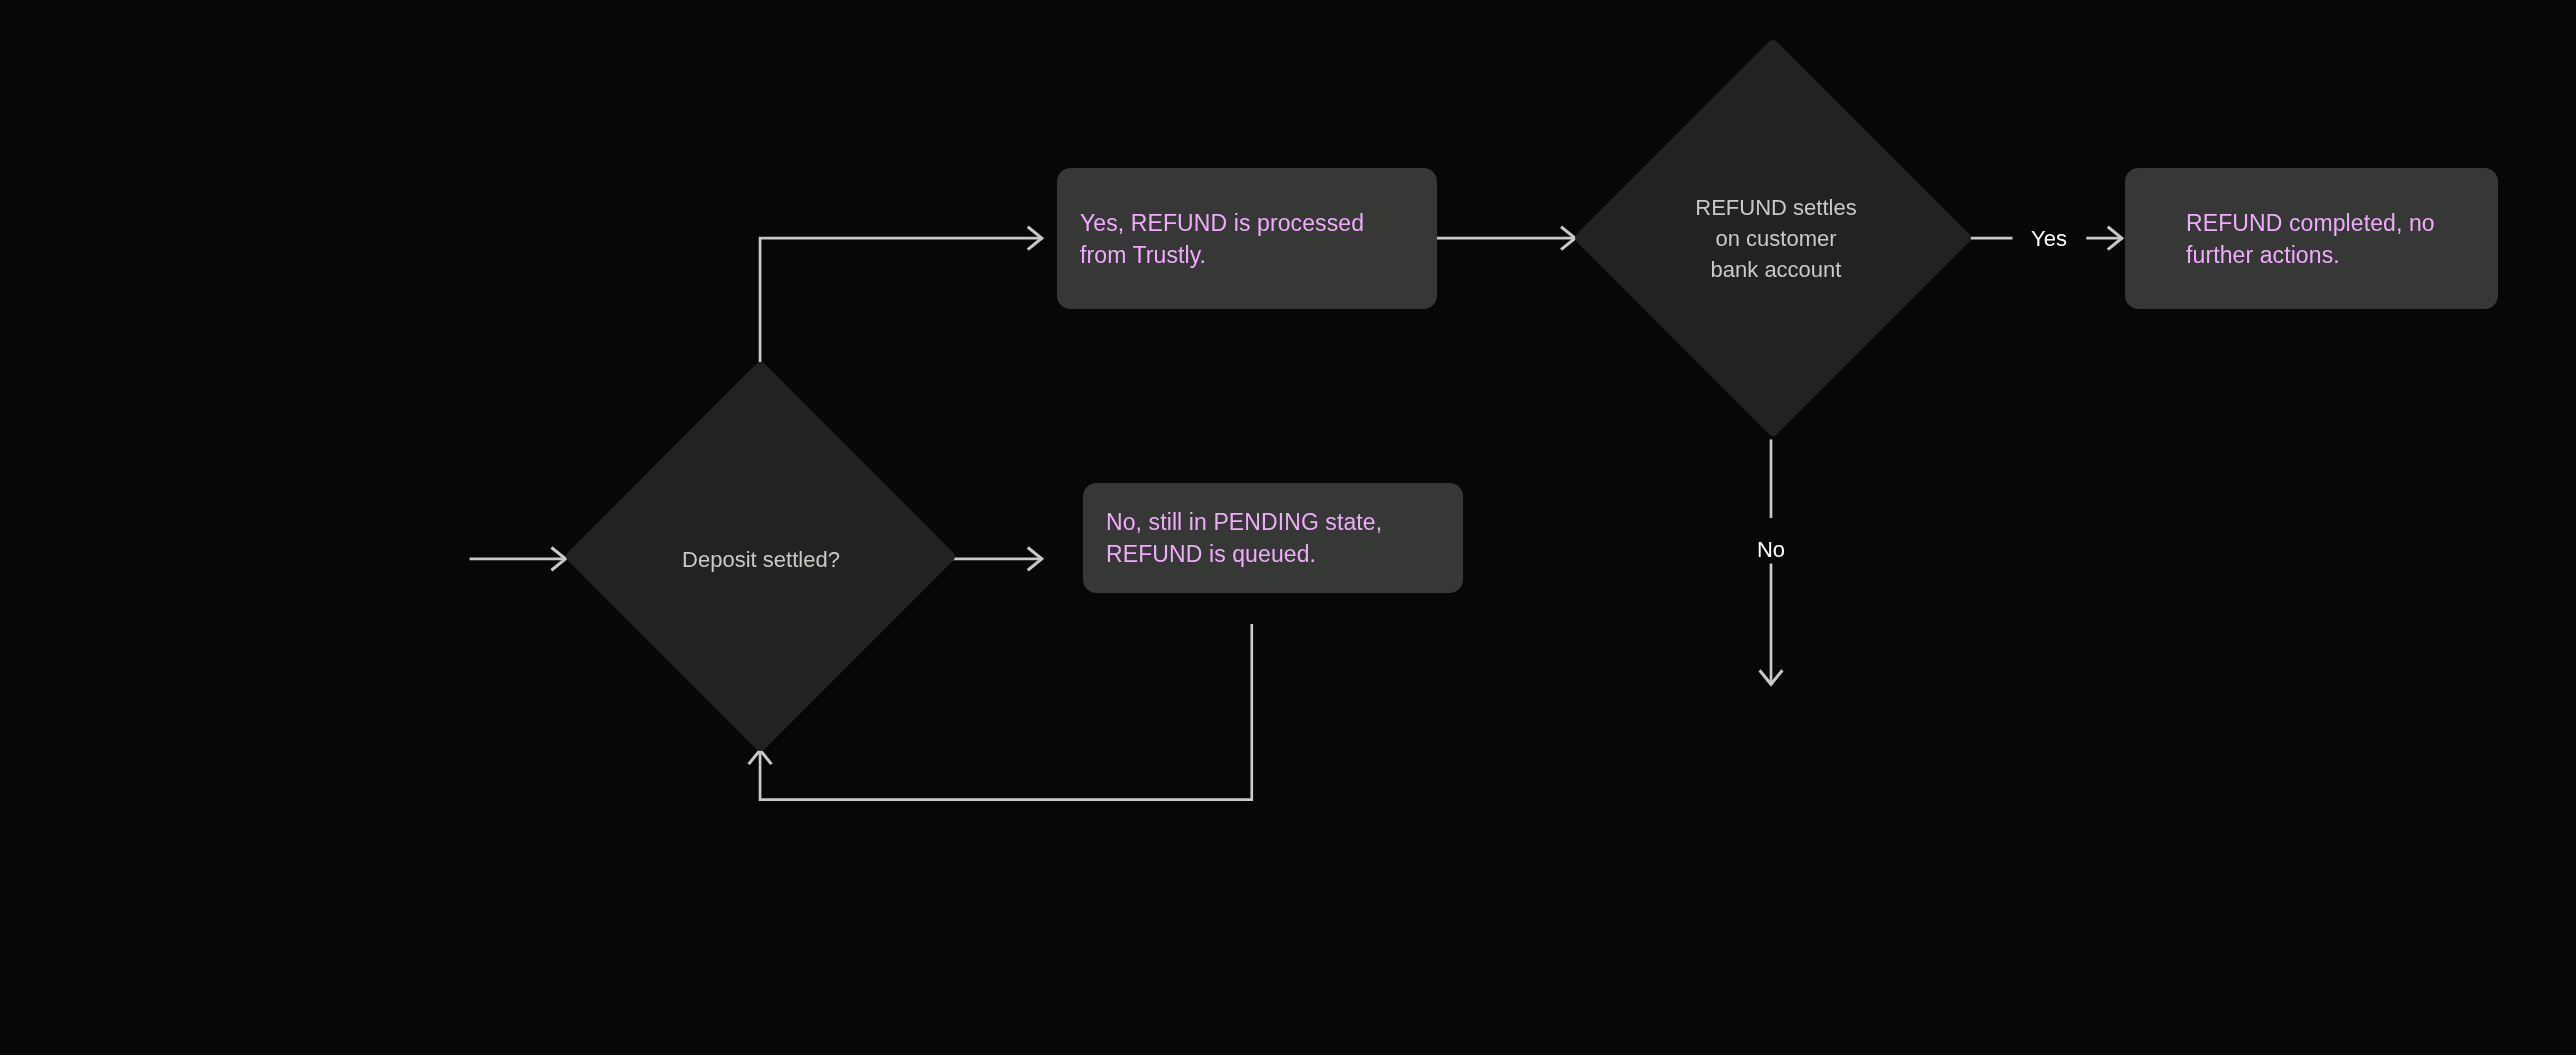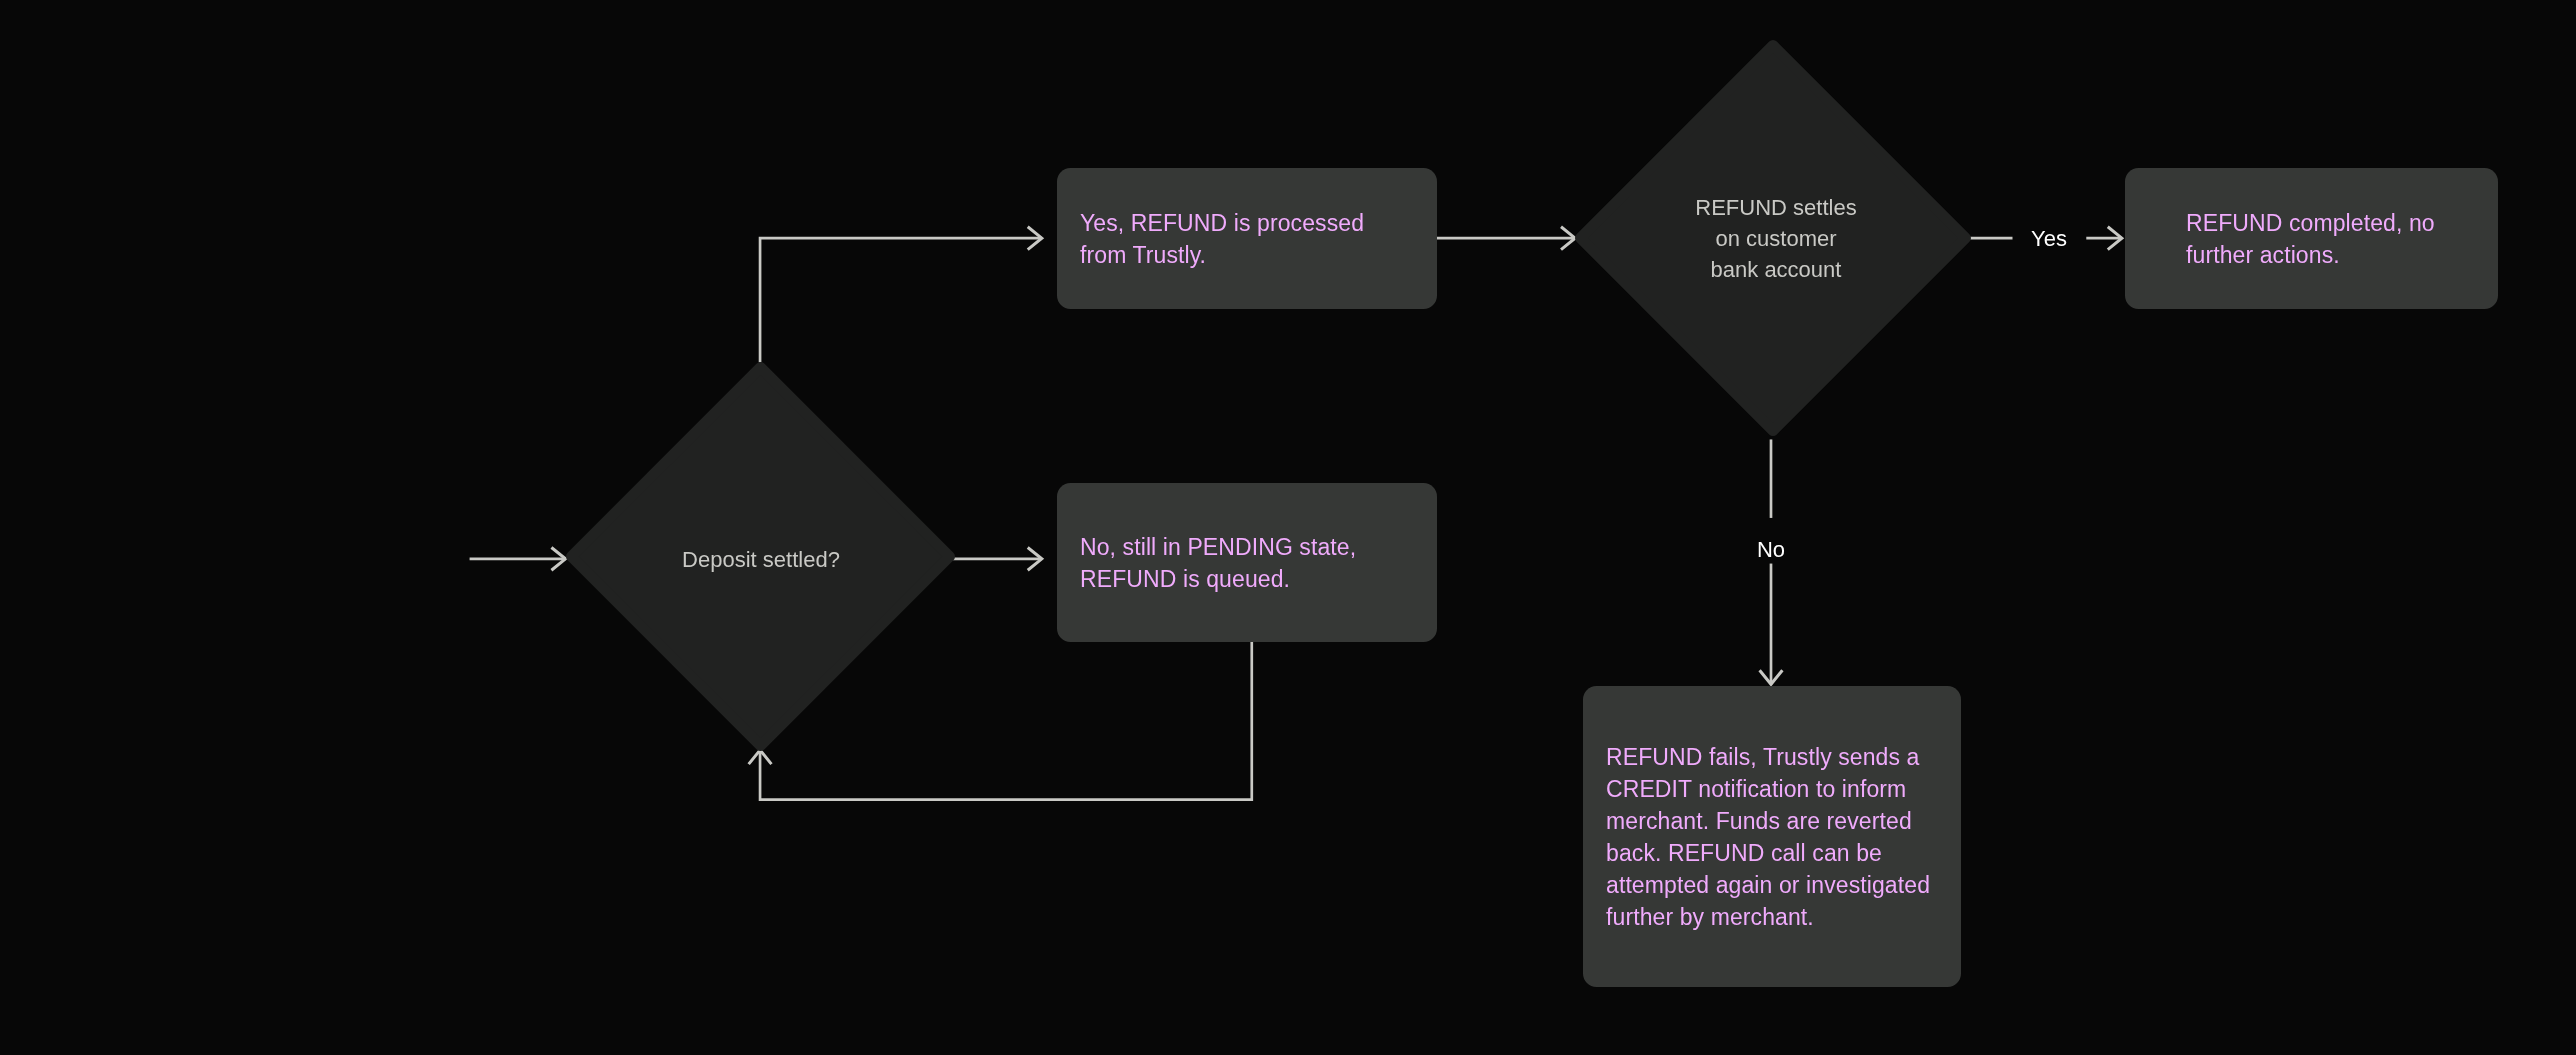--- a/index.html
+++ b/index.html
@@ -131,39 +131,36 @@
                L 8 290 Z" fill="#212221" stroke="none" stroke-linejoin="round" stroke-width="16" stroke-linecap="round"></path>
       <path d="M 290 8 L 572 290 L 290 572 L 8 290 Z" fill="none" stroke="#212221" stroke-width="16" stroke-linejoin="round"></path>
     </svg>
     <div class="diamond-label" style="left:195px; top:197px; width:322px;">Deposit settled?</div>
   </div>
 
   <div class="node box" style="left:1057px; top:168px; width:380px; height:141px;">
     <div class="box-text">Yes, REFUND is processed from Trustly.</div>
   </div>
 
-  <div class="node box" style="left:1057px; top:483px; width:380px; height:159px;">
+  <div class="node box" style="left:1083px; top:483px; width:380px; height:110px;">
     <div class="box-text">No, still in PENDING state, REFUND is queued.</div>
   </div>
 
   <div class="diamond-wrap" style="left:1575px; top:40px; width:396px; height:396px;">
     <svg class="diamond-shape" viewBox="0 0 590 590">
       <path d="M 295 8 L 582 295 L 295 582 L 8 295 Z" fill="#212221" stroke="#212221" stroke-width="16" stroke-linejoin="round"></path>
     </svg>
     <div class="diamond-label" style="left:201px; top:198px; width:302px;">REFUND settles
 on customer
 bank account</div>
   </div>
 
   <div class="node box" style="left:2125px; top:168px; width:373px; height:141px;padding-left:38px;">
     <div class="box-text">REFUND completed, no further actions.</div>
   </div>
 
-  <div class="node box" style="left:1583px; top:686px; width:378px; height:301px;">
-    <div class="box-text">REFUND fails, Trustly sends a CREDIT notification to inform merchant. Funds are reverted back. REFUND call can be attempted again or investigated further by merchant.</div>
-  </div>
 
   <div class="edge-label" style="left:2049px; top:238px;">Yes</div>
 
   <div class="edge-label" style="left:1771px; top:549px;">No</div>
 
 </div>
 
 
 </body></html>

